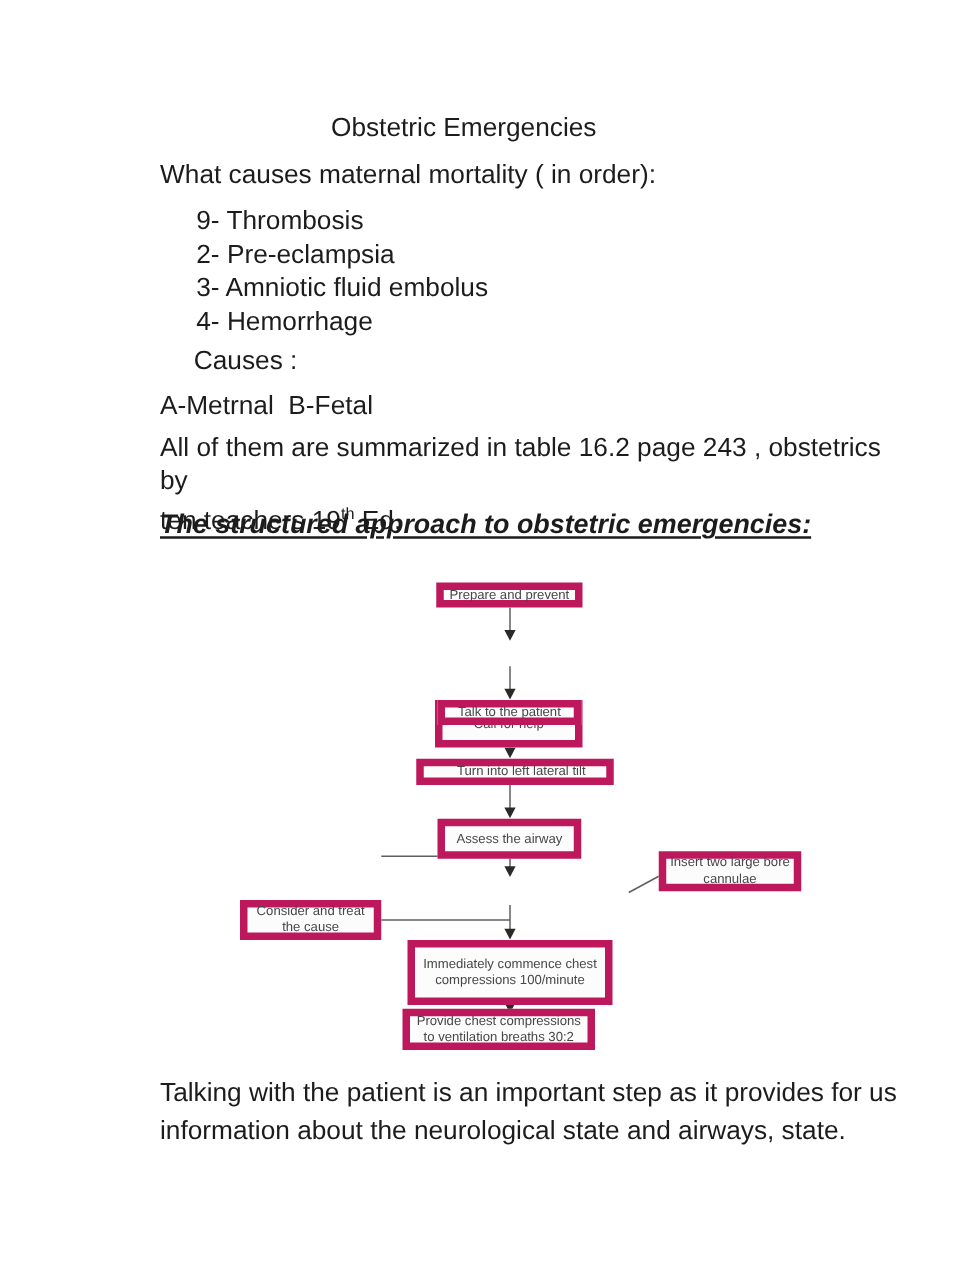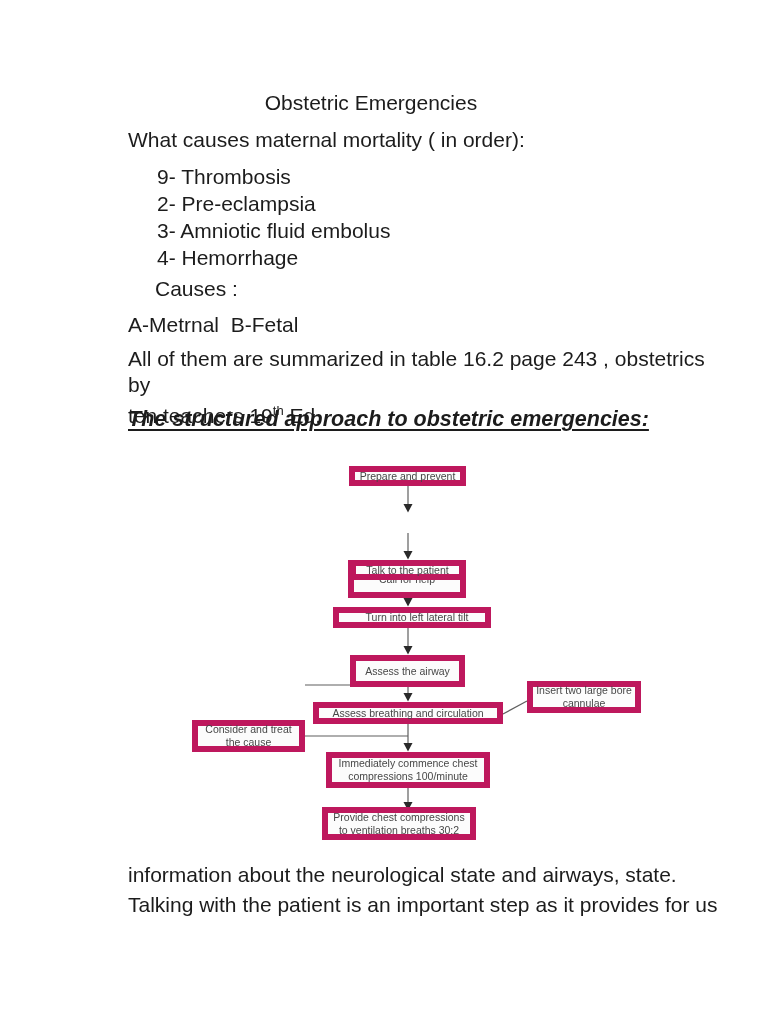--- a/index.html
+++ b/index.html
@@ -68,21 +68,21 @@
 
   .n-prepare     { left: 169px; top:  11px; width: 117px; height: 20px; }
   .n-call        { left: 168px; top:  57px; width: 118px; height: 38px; margin-top: 48px; }
   .n-talk        { left: 170px; top: 105px; width: 115px; height: 20px; }
   .n-turn        { left: 153px; top: 152px; width: 158px; height: 21px; padding-left: 12px; }
   .n-airway      { left: 170px; top: 200px; width: 115px; height: 32px; }
   .n-administer  { left:  12px; top: 210px; width: 113px; height: 48px; }
   .n-breathing   { left: 133px; top: 247px; width: 190px; height: 22px; }
   .n-cannulae    { left: 347px; top: 226px; width: 114px; height: 32px; }
   .n-consider    { left:  12px; top: 265px; width: 113px; height: 32px; }
-  .n-immediately { left: 146px; top: 297px; width: 164px; height: 36px; }
+  .n-immediately { left: 146px; top: 297px; width: 164px; height: 52px; }
   .n-provide     { left: 142px; top: 352px; width: 154px; height: 33px; }
 </style>
 </head>
 <body>
 
 <div class="page">
 
   <div class="abs title">Obstetric Emergencies</div>
 
   <div class="abs intro">What causes maternal mortality ( in order):</div>
@@ -127,25 +127,24 @@
       <line x1="125" y1="230" x2="228" y2="230"></line>
       <line x1="125" y1="281" x2="228" y2="281"></line>
       <line x1="347" y1="246" x2="323" y2="259"></line>
     </svg>
 
     <div class="fnode n-prepare">Prepare and prevent</div>
     <div class="fnode n-call">Call for help</div>
     <div class="fnode n-talk">Talk to the patient</div>
     <div class="fnode n-turn">Turn into left lateral tilt</div>
     <div class="fnode n-airway">Assess the airway</div>
-    <div class="fnode n-breathing">Assess breathing and circulation</div>
     <div class="fnode n-cannulae">Insert two large bore cannulae</div>
     <div class="fnode n-consider">Consider and treat the cause</div>
     <div class="fnode n-immediately">Immediately commence chest compressions 100/minute</div>
     <div class="fnode n-provide">Provide chest compressions to ventilation breaths 30:2</div>
   </div>
 
   <div class="abs closing">
+    <div>Talking with the patient is an important step as it provides for us</div>
     <div>information about the neurological state and airways, state.</div>
-    <div>Talking with the patient is an important step as it provides for us</div>
   </div>
 
 </div>
 
 </body></html>

